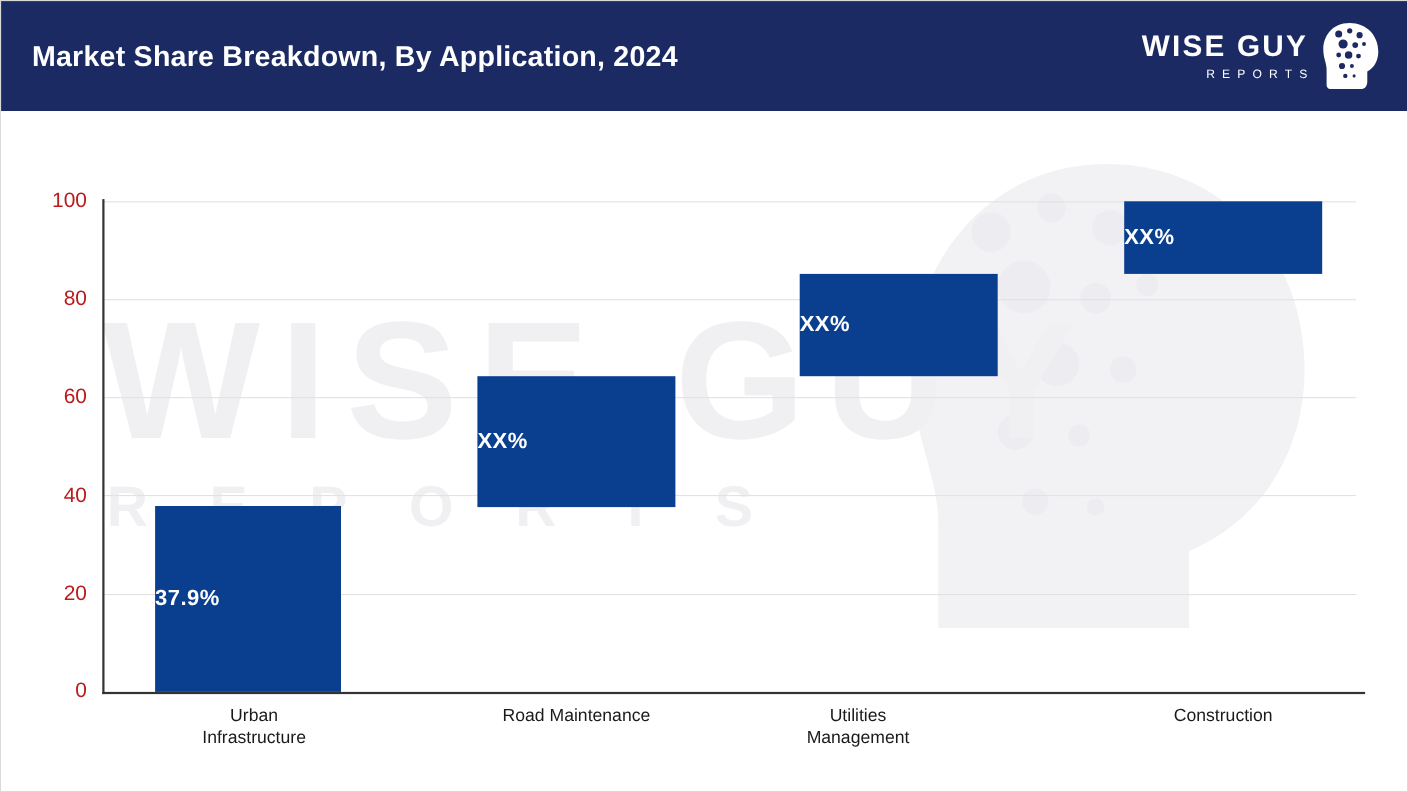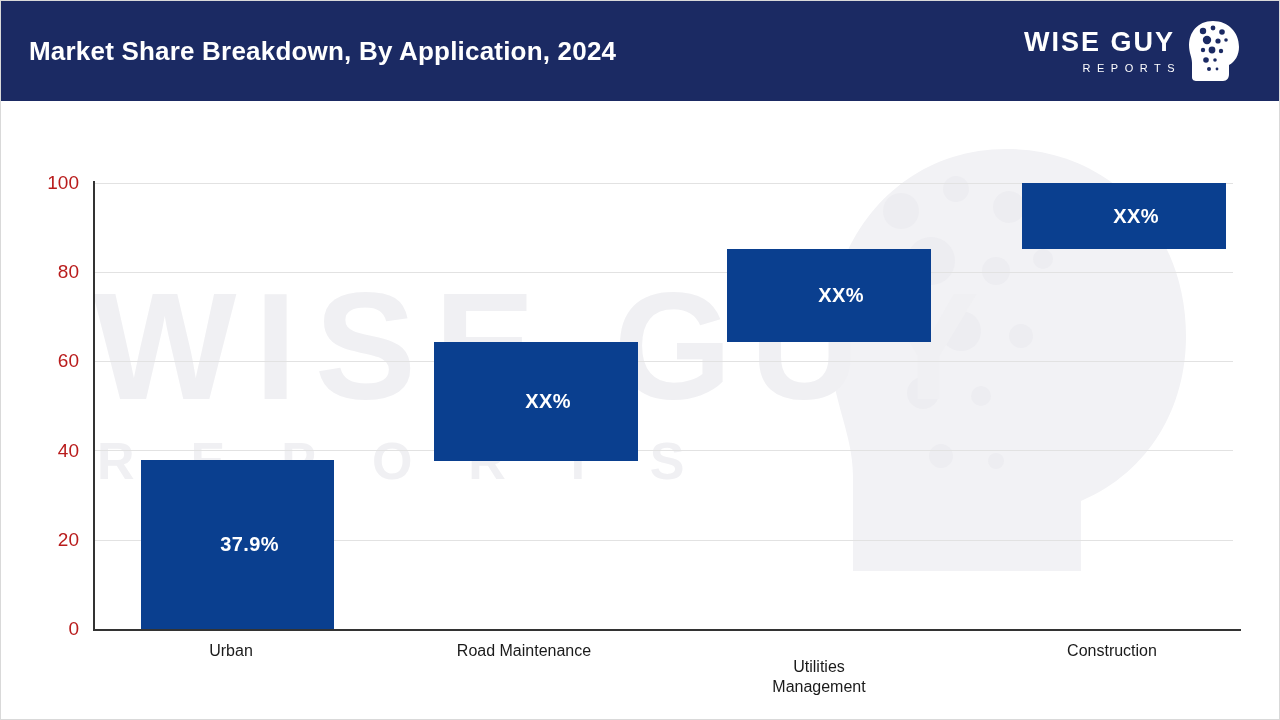--- a/index.html
+++ b/index.html
@@ -27,21 +27,21 @@
   .header {
     position: absolute;
     left: 0; top: 0;
     width: 1280px;
     height: 100px;
     background: #1b2a63;
     display: flex;
     align-items: center;
     justify-content: space-between;
     box-sizing: border-box;
-    padding: 0 38px 0 28px;
+    padding: 0 24px 0 28px;
   }
   .header-title {
     color: #ffffff;
     font-size: 26px;
     font-weight: bold;
     letter-spacing: 0.2px;
     white-space: nowrap;
   }
 
   
@@ -165,22 +165,20 @@
     top: 0;
     width: 78px;
     height: 1px;
   }
 
   .bar {
     position: absolute;
     background: #0a3f8f;
     display: flex;
     align-items: center;
-    justify-content: center;
-    padding-left: 24px;
   }
   .bar-label {
     color: #ffffff;
     font-size: 20px;
     font-weight: bold;
     letter-spacing: 0.4px;
   }
   .cat-label {
     position: absolute;
     text-align: center;
@@ -287,25 +285,26 @@
     </div>
     <div class="ytick-wrap" style="top:171px;text-decoration:underline;">
       <div class="ytick-label">80</div>
     </div>
     <div class="ytick-wrap" style="top:82px;">
       <div class="ytick-label">100</div>
     </div>
 
     <div class="cat-label" style="left:110px; top:540px; width:240px;">
       <div>Urban</div>
+      <div>Infrastructure</div>
     </div>
     <div class="cat-label" style="left:403px; top:540px; width:240px;">
       <div>Road Maintenance</div>
     </div>
-    <div class="cat-label" style="left:698px; top:540px; width:240px;margin-top:16px;">
+    <div class="cat-label" style="left:659px; top:540px; width:240px;">
       <div>Utilities</div>
       <div>Management</div>
     </div>
     <div class="cat-label" style="left:991px; top:540px; width:240px;">
       <div>Construction</div>
     </div>
 
   </div>
 </div>
 

